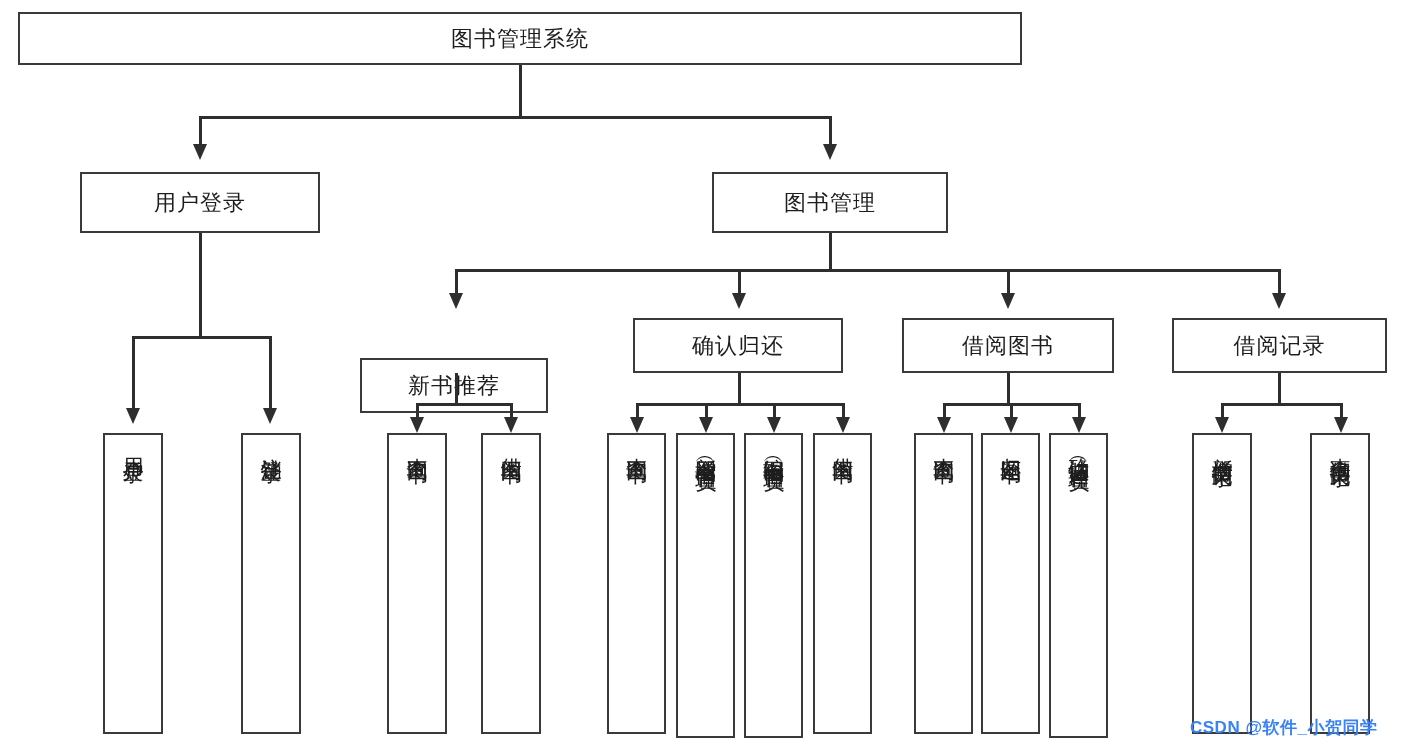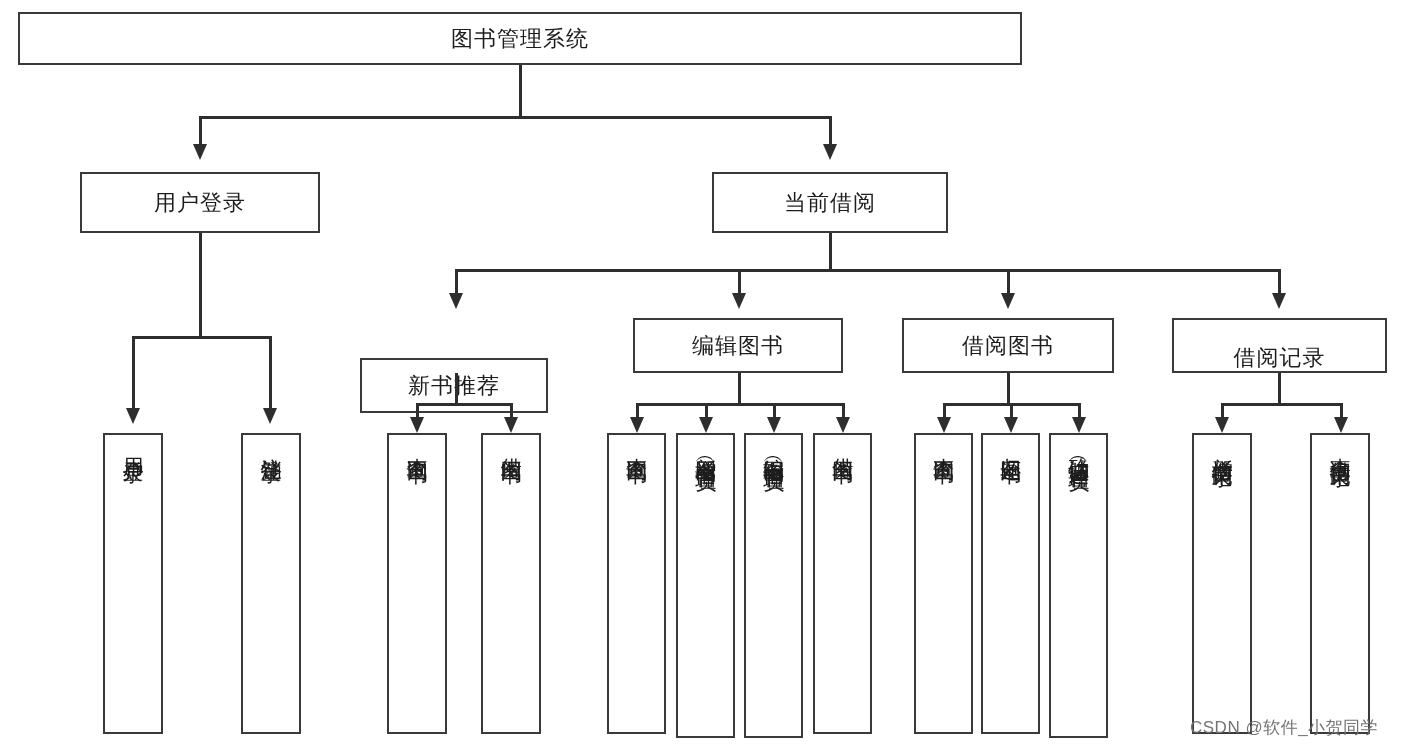--- a/index.html
+++ b/index.html
@@ -22,22 +22,22 @@
 
   
   .ln{position:absolute;background:#2e2e2e;}
   .ln.v{width:2.5px;}
   .ln.h{height:2.5px;}
 
   .arrow{position:absolute;width:0;height:0;
          border-left:7px solid transparent;border-right:7px solid transparent;
          border-top:16px solid #2e2e2e;}
 
-  .wm{position:absolute;color:#737373;font-size:17px;letter-spacing:.5px;
-      white-space:nowrap;}
+  .wm{position:absolute;color:#3b82f6;font-size:17px;letter-spacing:.5px;
+      white-space:nowrap;font-weight:bold;}
 </style>
 </head>
 <body>
 
 <div id="stage">
 
   <div class="node horiz" style="left:18px;top:12px;width:1004px;height:53px;">
     <span class="lbl">图书管理系统</span>
   </div>
 
@@ -46,21 +46,21 @@
   <div class="ln v" style="left:199px;top:116px;height:30px;"></div>
   <div class="arrow" style="left:193px;top:144px;"></div>
   <div class="ln v" style="left:829px;top:116px;height:30px;"></div>
   <div class="arrow" style="left:823px;top:144px;"></div>
 
   <div class="node horiz" style="left:80px;top:172px;width:240px;height:61px;">
     <span class="lbl">用户登录</span>
   </div>
 
   <div class="node horiz" style="left:712px;top:172px;width:236px;height:61px;">
-    <span class="lbl">当前借阅</span>
+    <span class="lbl">图书管理</span>
   </div>
 
   <div class="ln v" style="left:199px;top:233px;height:105px;"></div>
   <div class="ln h" style="left:132px;top:336px;width:137px;"></div>
   <div class="ln v" style="left:132px;top:336px;height:74px;"></div>
   <div class="arrow" style="left:126px;top:408px;"></div>
   <div class="ln v" style="left:269px;top:336px;height:74px;"></div>
   <div class="arrow" style="left:263px;top:408px;"></div>
 
   <div class="ln v" style="left:829px;top:233px;height:38px;"></div>
@@ -71,26 +71,26 @@
   <div class="arrow" style="left:732px;top:293px;"></div>
   <div class="ln v" style="left:1007px;top:269px;height:26px;"></div>
   <div class="arrow" style="left:1001px;top:293px;"></div>
   <div class="ln v" style="left:1278px;top:269px;height:26px;"></div>
   <div class="arrow" style="left:1272px;top:293px;"></div>
 
   <div class="node horiz" style="left:360px;top:318px;width:188px;height:55px;margin-top:40px;">
     <span class="lbl">新书推荐</span>
   </div>
   <div class="node horiz" style="left:633px;top:318px;width:210px;height:55px;">
-    <span class="lbl">编辑图书</span>
+    <span class="lbl">确认归还</span>
   </div>
   <div class="node horiz" style="left:902px;top:318px;width:212px;height:55px;">
     <span class="lbl">借阅图书</span>
   </div>
-  <div class="node horiz" style="left:1172px;top:318px;width:215px;height:55px;align-items:flex-end;">
+  <div class="node horiz" style="left:1172px;top:318px;width:215px;height:55px;">
     <span class="lbl">借阅记录</span>
   </div>
 
   <div class="ln v" style="left:455px;top:373px;height:32px;"></div>
   <div class="ln h" style="left:416px;top:403px;width:94px;"></div>
   <div class="ln v" style="left:416px;top:403px;height:16px;"></div>
   <div class="arrow" style="left:410px;top:417px;"></div>
   <div class="ln v" style="left:510px;top:403px;height:16px;"></div>
   <div class="arrow" style="left:504px;top:417px;"></div>
 

